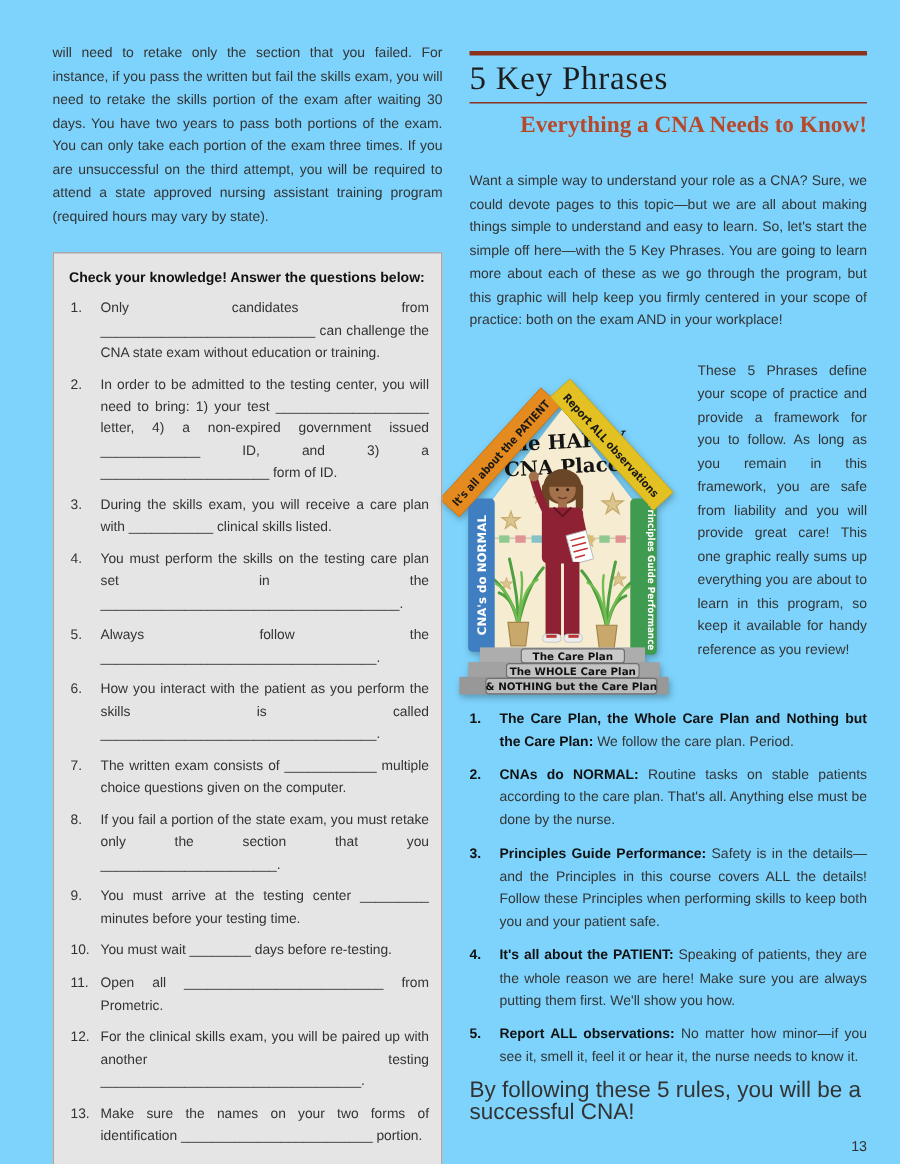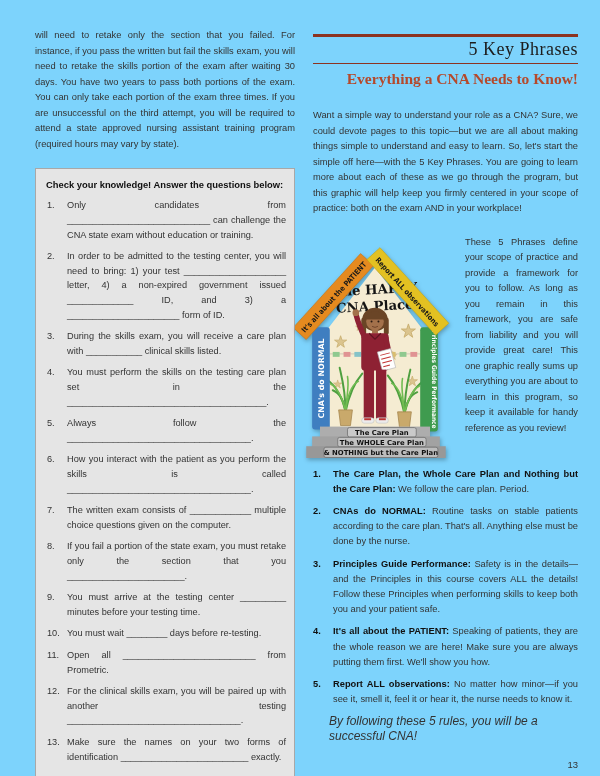--- a/index.html
+++ b/index.html
@@ -22,41 +22,41 @@
   .qlist{margin:0;padding:0;}
   .qitem{display:flex;margin-bottom:6.5px;font-size:9.2px;line-height:14.8px;}
   .qnum{flex:0 0 20px;text-align:left;padding-left:3px;}
   .qtext{flex:1;word-break:break-word;}
   
   .rule{background:#8c3320;height:2px;margin:0;}
   .rule-top{height:2.5px;margin-top:6px;}
   .rule-bottom{height:1.5px;}
   h1.rtitle{
     font-family:"Liberation Serif",serif;font-weight:normal;color:#1d1d1d;
-    font-size:18px;text-align:right;margin:2px 0 3px 0;letter-spacing:.5px;
+    font-size:22px;text-align:left;margin:2px 0 3px 0;letter-spacing:.5px;
   }
   h2.rsub{
     font-family:"Liberation Serif",serif;color:#b5492b;font-size:15.5px;
     text-align:right;margin:6px 0 0 0;font-weight:bold;
   }
   .rc-intro{margin-top:20px;}
   .graphic-row{margin-top:5px;}
   .graphic-row::after{content:"";display:block;clear:both;}
   .house-svg{
     float:left;width:160px;height:222px;margin:2px 10px 0 -18px;
     filter:drop-shadow(1.5px 2px 2px rgba(0,0,0,.28));
   }
   .side-text{margin-top:18px;}
   
   .plist{margin-top:8px;}
   .pitem{display:flex;margin-bottom:7px;font-size:9.3px;line-height:15.2px;}
   .pnum{flex:0 0 20px;font-weight:bold;color:#111;}
   .ptext{flex:1;}
   .plead{font-weight:bold;color:#111;margin-top:45px;}
-  .closing{font-size:12px;line-height:15px;margin:4px 0 0 16px;font-style:italic;}
+  .closing{font-size:15px;line-height:15px;margin:4px 0 0 0;}
   .page-num{
     position:absolute;right:22px;bottom:6px;font-size:9.5px;color:#333;
   }
   
   .svg-banner-text{font-family:"DejaVu Sans",sans-serif;font-weight:bold;}
   .svg-step-text{font-family:"DejaVu Sans",sans-serif;font-weight:bold;fill:#111;}
   .house-title{font-family:"DejaVu Serif",serif;font-weight:bold;fill:#141414;}
 </style>
 </head>
 <body>
@@ -113,21 +113,21 @@
           <div class="qitem">
               <span class="qnum">11.</span>
               <span class="qtext jtext">Open all __________________________ from Prometric.</span>
             </div>
           <div class="qitem">
               <span class="qnum">12.</span>
               <span class="qtext jtext">For the clinical skills exam, you will be paired up with another testing __________________________________.</span>
             </div>
           <div class="qitem" style="margin-bottom:16px;">
               <span class="qnum">13.</span>
-              <span class="qtext jtext">Make sure the names on your two forms of identification _________________________ exactly.</span>
+              <span class="qtext jtext">Make sure the names on your two forms of identification _________________________ portion.</span>
             </div>
         </div>
       </div>
 
     </div>
 
     <div class="col-right">
       <div class="title-block">
         <div class="rule rule-top"></div>
         <h1 class="rtitle">5 Key Phrases</h1>

